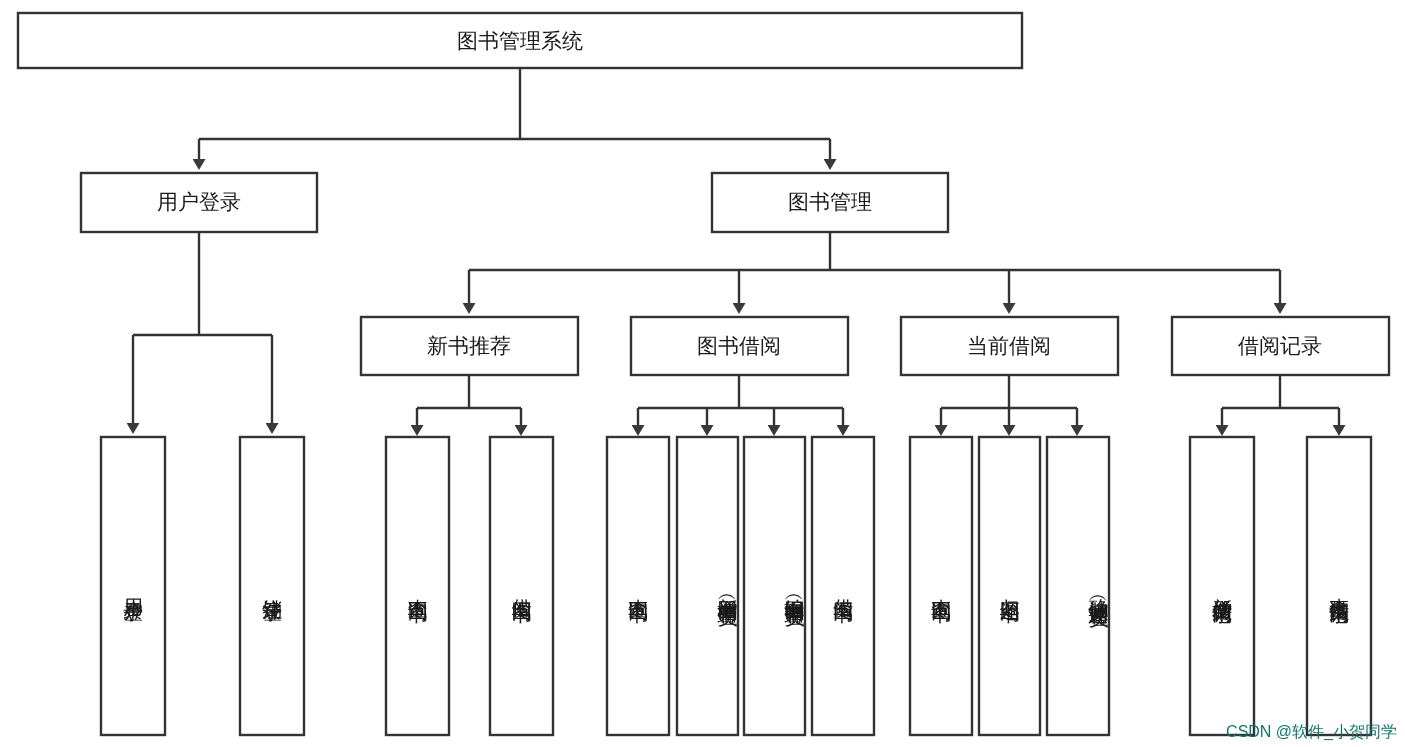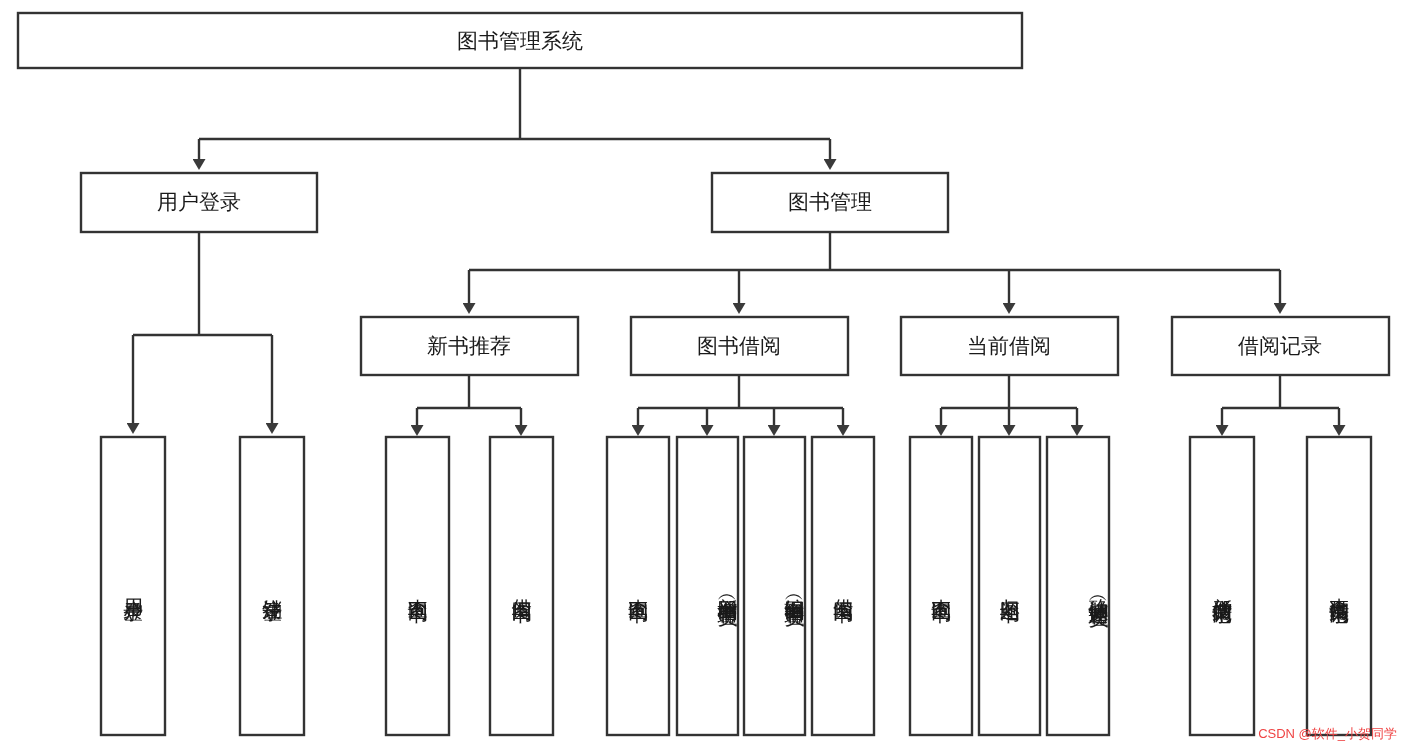--- a/index.html
+++ b/index.html
@@ -59,22 +59,22 @@
     letter-spacing: 1.5px;
     text-align: center;
     white-space: nowrap;
     pointer-events: none;
   }
   .watermark {
     position: absolute;
     right: 8px;
     bottom: 4px;
     font-family: "Liberation Sans", "DejaVu Sans", sans-serif;
-    font-size: 13px;
-    color: #ef4444;
+    font-size: 16px;
+    color: #0f766e;
     white-space: nowrap;
   }
 </style>
 </head>
 <body>
 
 <div id="diagram-root">
 
   <svg id="tree-svg" viewBox="0 0 1405 747" xmlns="http://www.w3.org/2000/svg">
 

